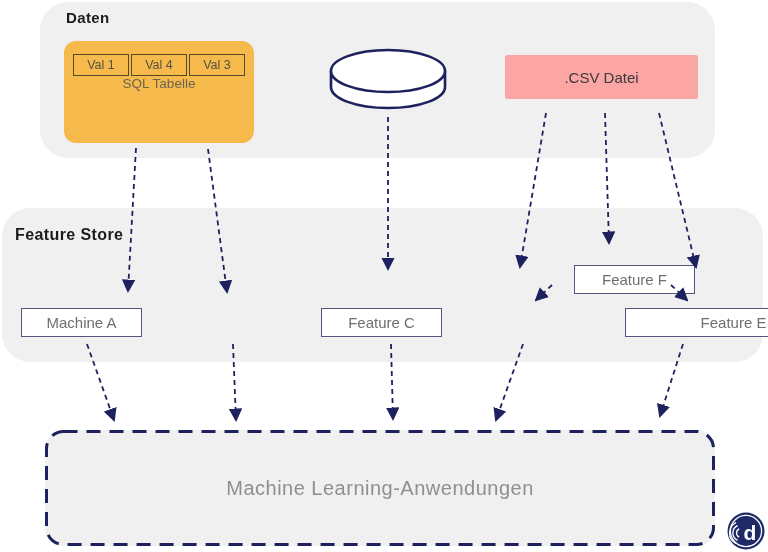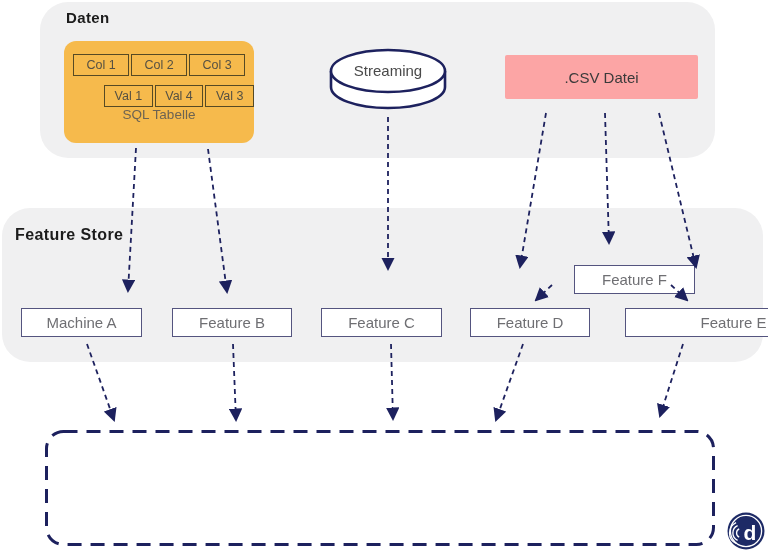--- a/index.html
+++ b/index.html
@@ -49,50 +49,45 @@
 </head>
 <body>
 
 <div class="canvas">
 
   <div class="abs group-container" id="daten-container"></div>
   <div class="abs group-title" id="daten-title">Daten</div>
 
   <div class="abs" id="sql-box">
     <div class="sql-row">
-      <div class="sql-cell">Col 1</div>
-      <div class="sql-cell">Col 2</div>
-      <div class="sql-cell">Col 3</div>
-    </div>
-    <div class="sql-row">
       <div class="sql-cell">Val 1</div>
       <div class="sql-cell">Val 4</div>
       <div class="sql-cell">Val 3</div>
     </div>
     <div id="sql-caption">SQL Tabelle</div>
   </div>
 
   <svg class="abs" id="streaming-svg" width="122" height="66" viewBox="0 0 122 66">
     <path d="M 4 25 L 4 41 A 57 21 0 0 0 118 41 L 118 25" fill="#ffffff" stroke="#1d215e" stroke-width="2.6"></path>
     <ellipse cx="61" cy="25" rx="57" ry="21" fill="#ffffff" stroke="#1d215e" stroke-width="2.6"></ellipse>
   </svg>
-  <div class="abs" id="streaming-label">Streaming</div>
 
   <div class="abs" id="csv-box">.CSV Datei</div>
 
   <div class="abs group-container" id="fs-container"></div>
   <div class="abs group-title" id="fs-title">Feature Store</div>
 
   <div class="abs feature" id="feature-a">Machine A</div>
-  <div class="abs feature" id="feature-b">Feature B</div>
   <div class="abs feature" id="feature-c">Feature C</div>
-  <div class="abs feature" id="feature-d">Feature D</div>
   <div class="abs feature" id="feature-e">Feature E</div>
   <div class="abs feature" id="feature-f">Feature F</div>
 
+  <div class="abs" id="ml-box">
+    <div id="ml-label">Machine Learning-Anwendungen</div>
+  </div>
 
   <svg class="abs" id="overlay" width="768" height="552" viewBox="0 0 768 552">
     <defs>
       <marker id="arr" viewBox="0 0 10 10" refX="8.5" refY="5" markerWidth="7.5" markerHeight="7.5" orient="auto">
         <path d="M0 0 L10 5 L0 10 Z" fill="#1d215e"></path>
       </marker>
     </defs>
 
     <rect x="46.5" y="431.5" width="667" height="113" rx="17" fill="none" stroke="#1d215e" stroke-width="3" stroke-dasharray="14 9"></rect>
 

